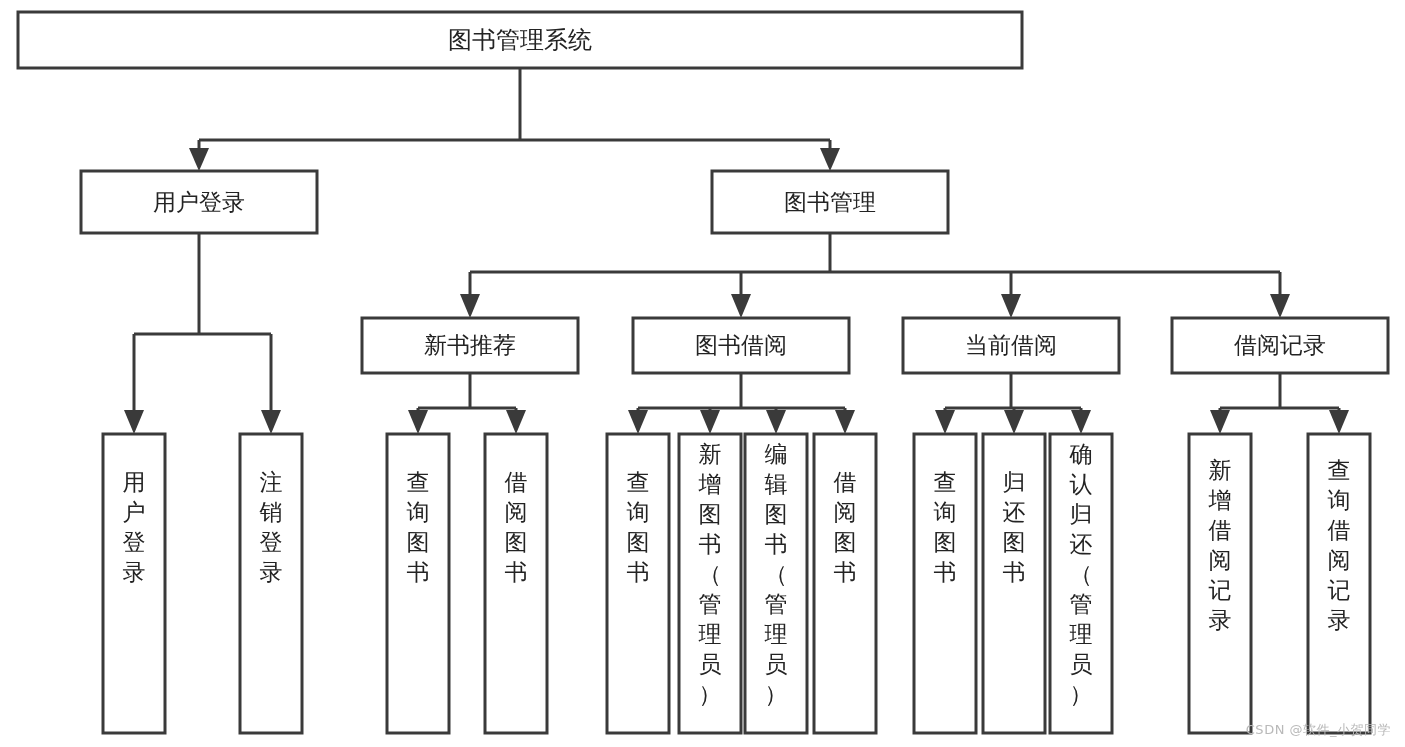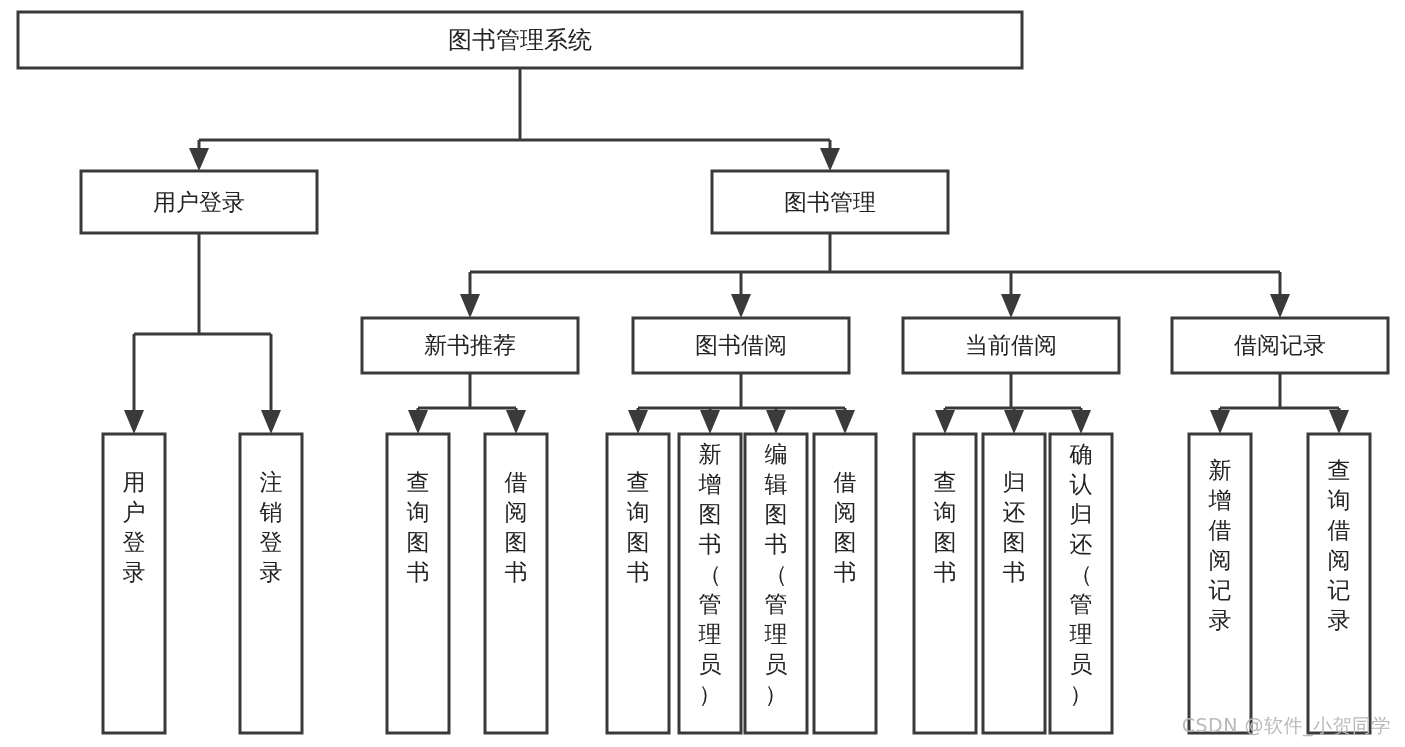--- a/index.html
+++ b/index.html
@@ -49,21 +49,21 @@
   }
   .arrowhead {
     fill: #3a3a3a;
     stroke: none;
   }
   .watermark {
     position: absolute;
     right: 14px;
     bottom: 8px;
     font-family: "DejaVu Sans", "Liberation Sans", sans-serif;
-    font-size: 19px;
+    font-size: 13px;
     color: #b9b9b9;
     white-space: nowrap;
     letter-spacing: 0.5px;
     pointer-events: none;
   }
 </style>
 </head>
 <body>
 
 <svg id="diagram" viewBox="0 0 1405 747" xmlns="http://www.w3.org/2000/svg">

